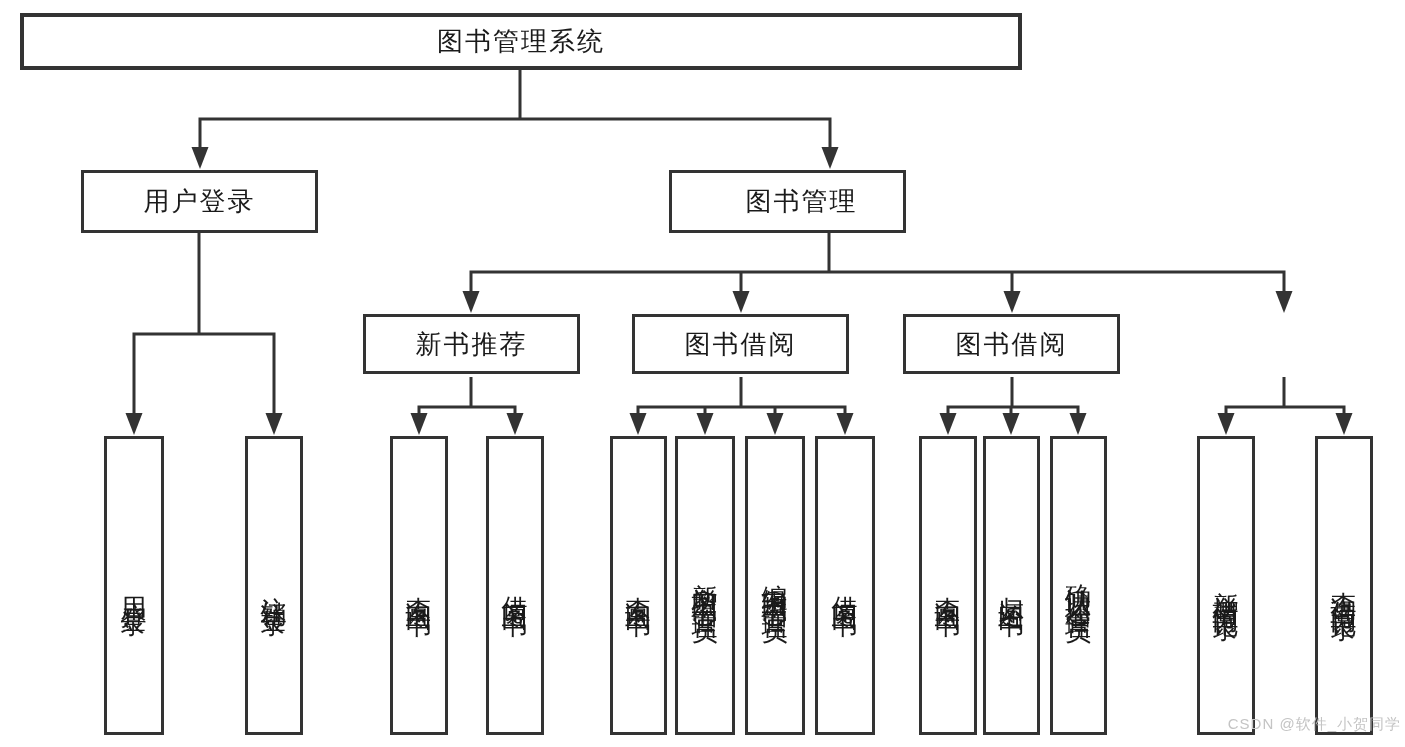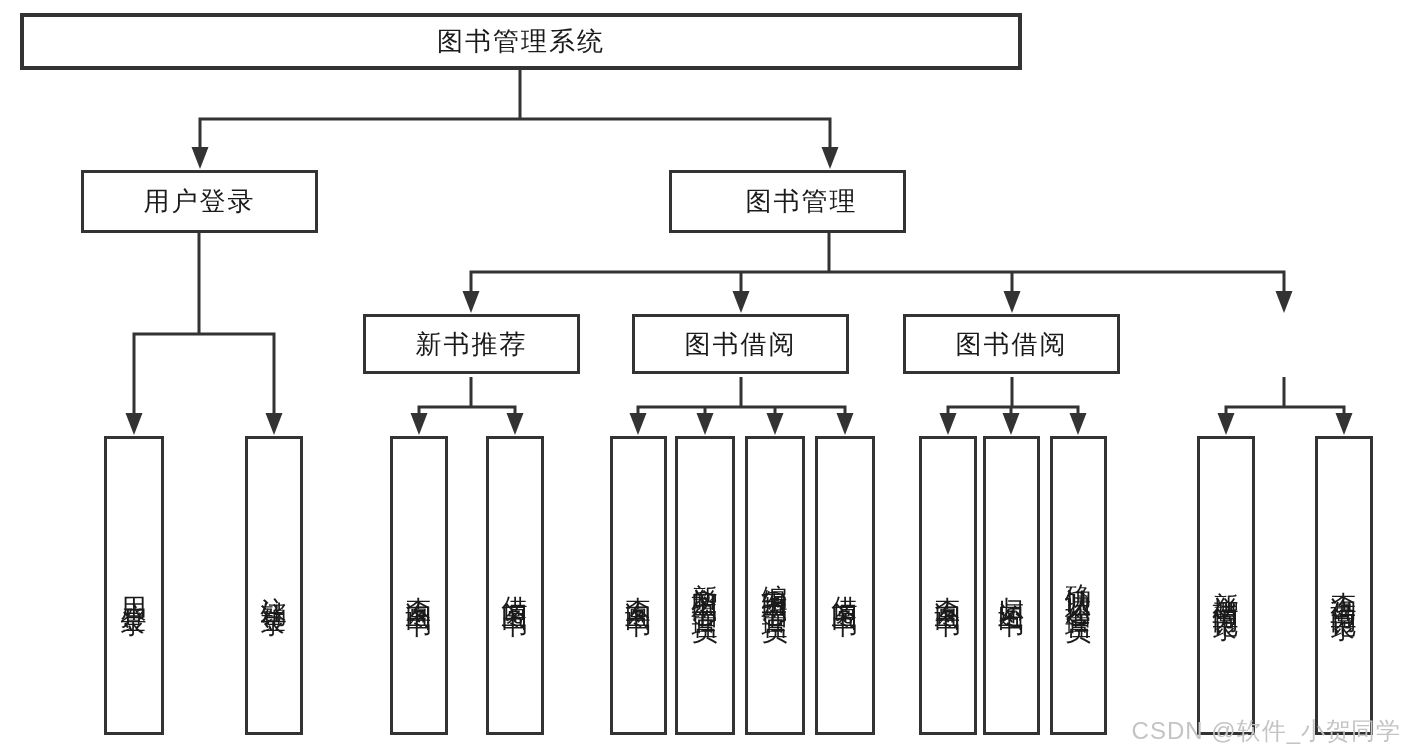--- a/index.html
+++ b/index.html
@@ -71,21 +71,21 @@
   .leaf-8  { left: 815px;  width: 60px; }
   .leaf-9  { left: 919px;  width: 58px; }
   .leaf-10 { left: 983px;  width: 57px; }
   .leaf-11 { left: 1050px; width: 57px; }
   .leaf-12 { left: 1197px; width: 58px; }
   .leaf-13 { left: 1315px; width: 58px; }
   .watermark {
     position: absolute;
     right: 4px;
     top: 715px;
-    font-size: 24px;
+    font-size: 15px;
     color: #c4c4c4;
     letter-spacing: 1px;
     white-space: nowrap;
   }
 </style>
 </head>
 <body>
 
 <div class="canvas">
 

